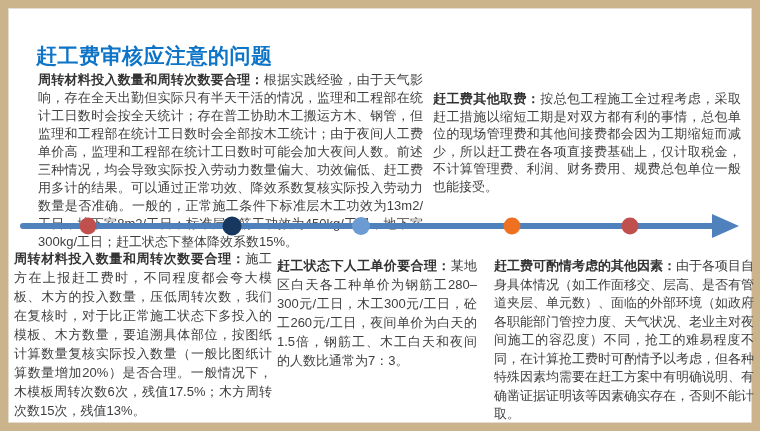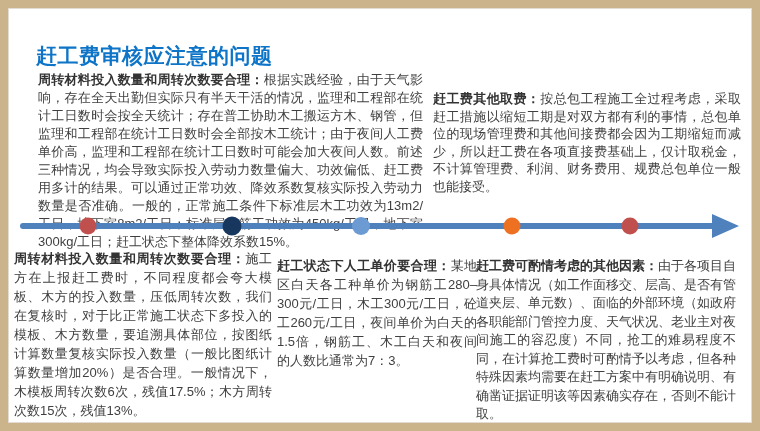--- a/index.html
+++ b/index.html
@@ -31,21 +31,21 @@
     color: #3f3f3f;
     font-size: 13px;
     text-align: justify;
     text-justify: inter-character;
   }
   .para b { color: #333333; }
   .para-top-left   { left: 38px;  top: 58px;  width: 385px; line-height: 18px; }
   .para-top-right  { left: 433px; top: 77px;  width: 308px; line-height: 17.5px; }
   .para-bot-left   { left: 14px;  top: 241px; width: 258px; line-height: 19px; margin-top: 8px; }
   .para-bot-mid    { left: 277px; top: 248px; width: 200px; line-height: 19px; margin-top: 8px; }
-  .para-bot-right  { left: 476px; top: 244px; width: 260px; line-height: 18.5px; }
+  .para-bot-right  { left: 494px; top: 244px; width: 260px; line-height: 18.5px; }
   .timeline {
     position: absolute; left: 0; top: 0; width: 760px; height: 431px;
     pointer-events: none;
   }
   .timeline-line {
     position: absolute;
     left: 20px; top: 223px;
     width: 695px; height: 6px;
     border-radius: 3px;
     background: #4f81bd;

